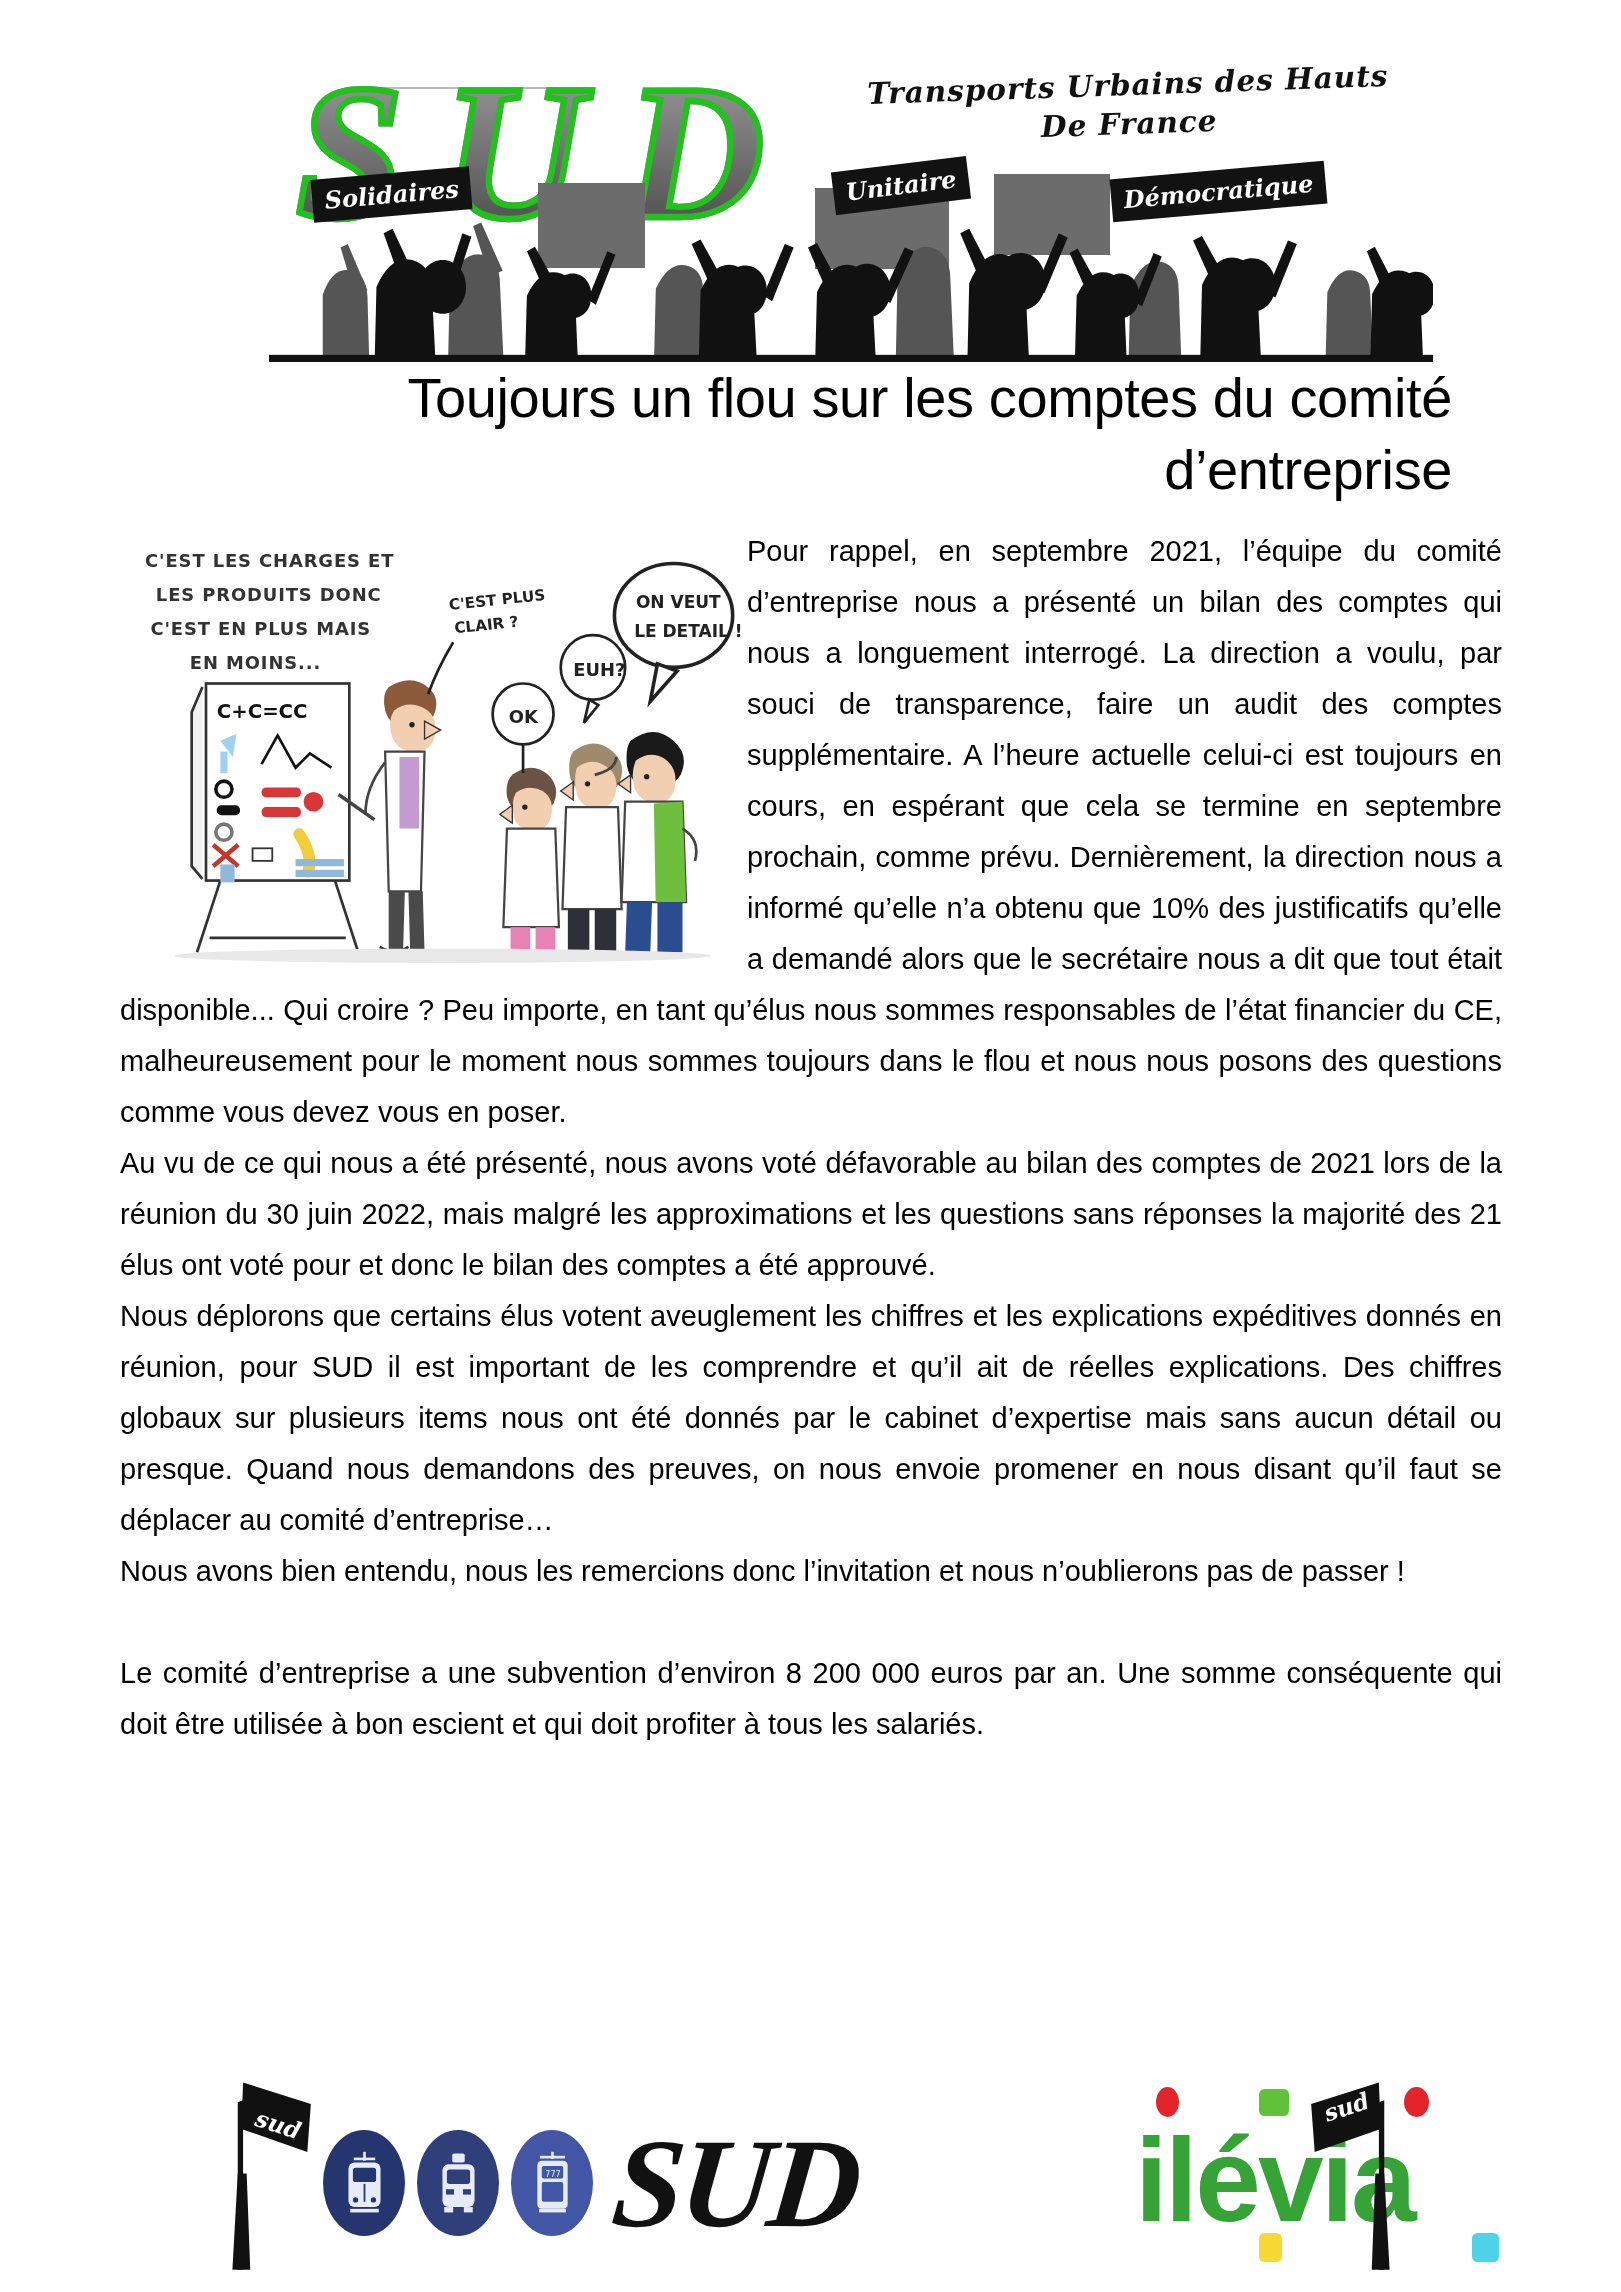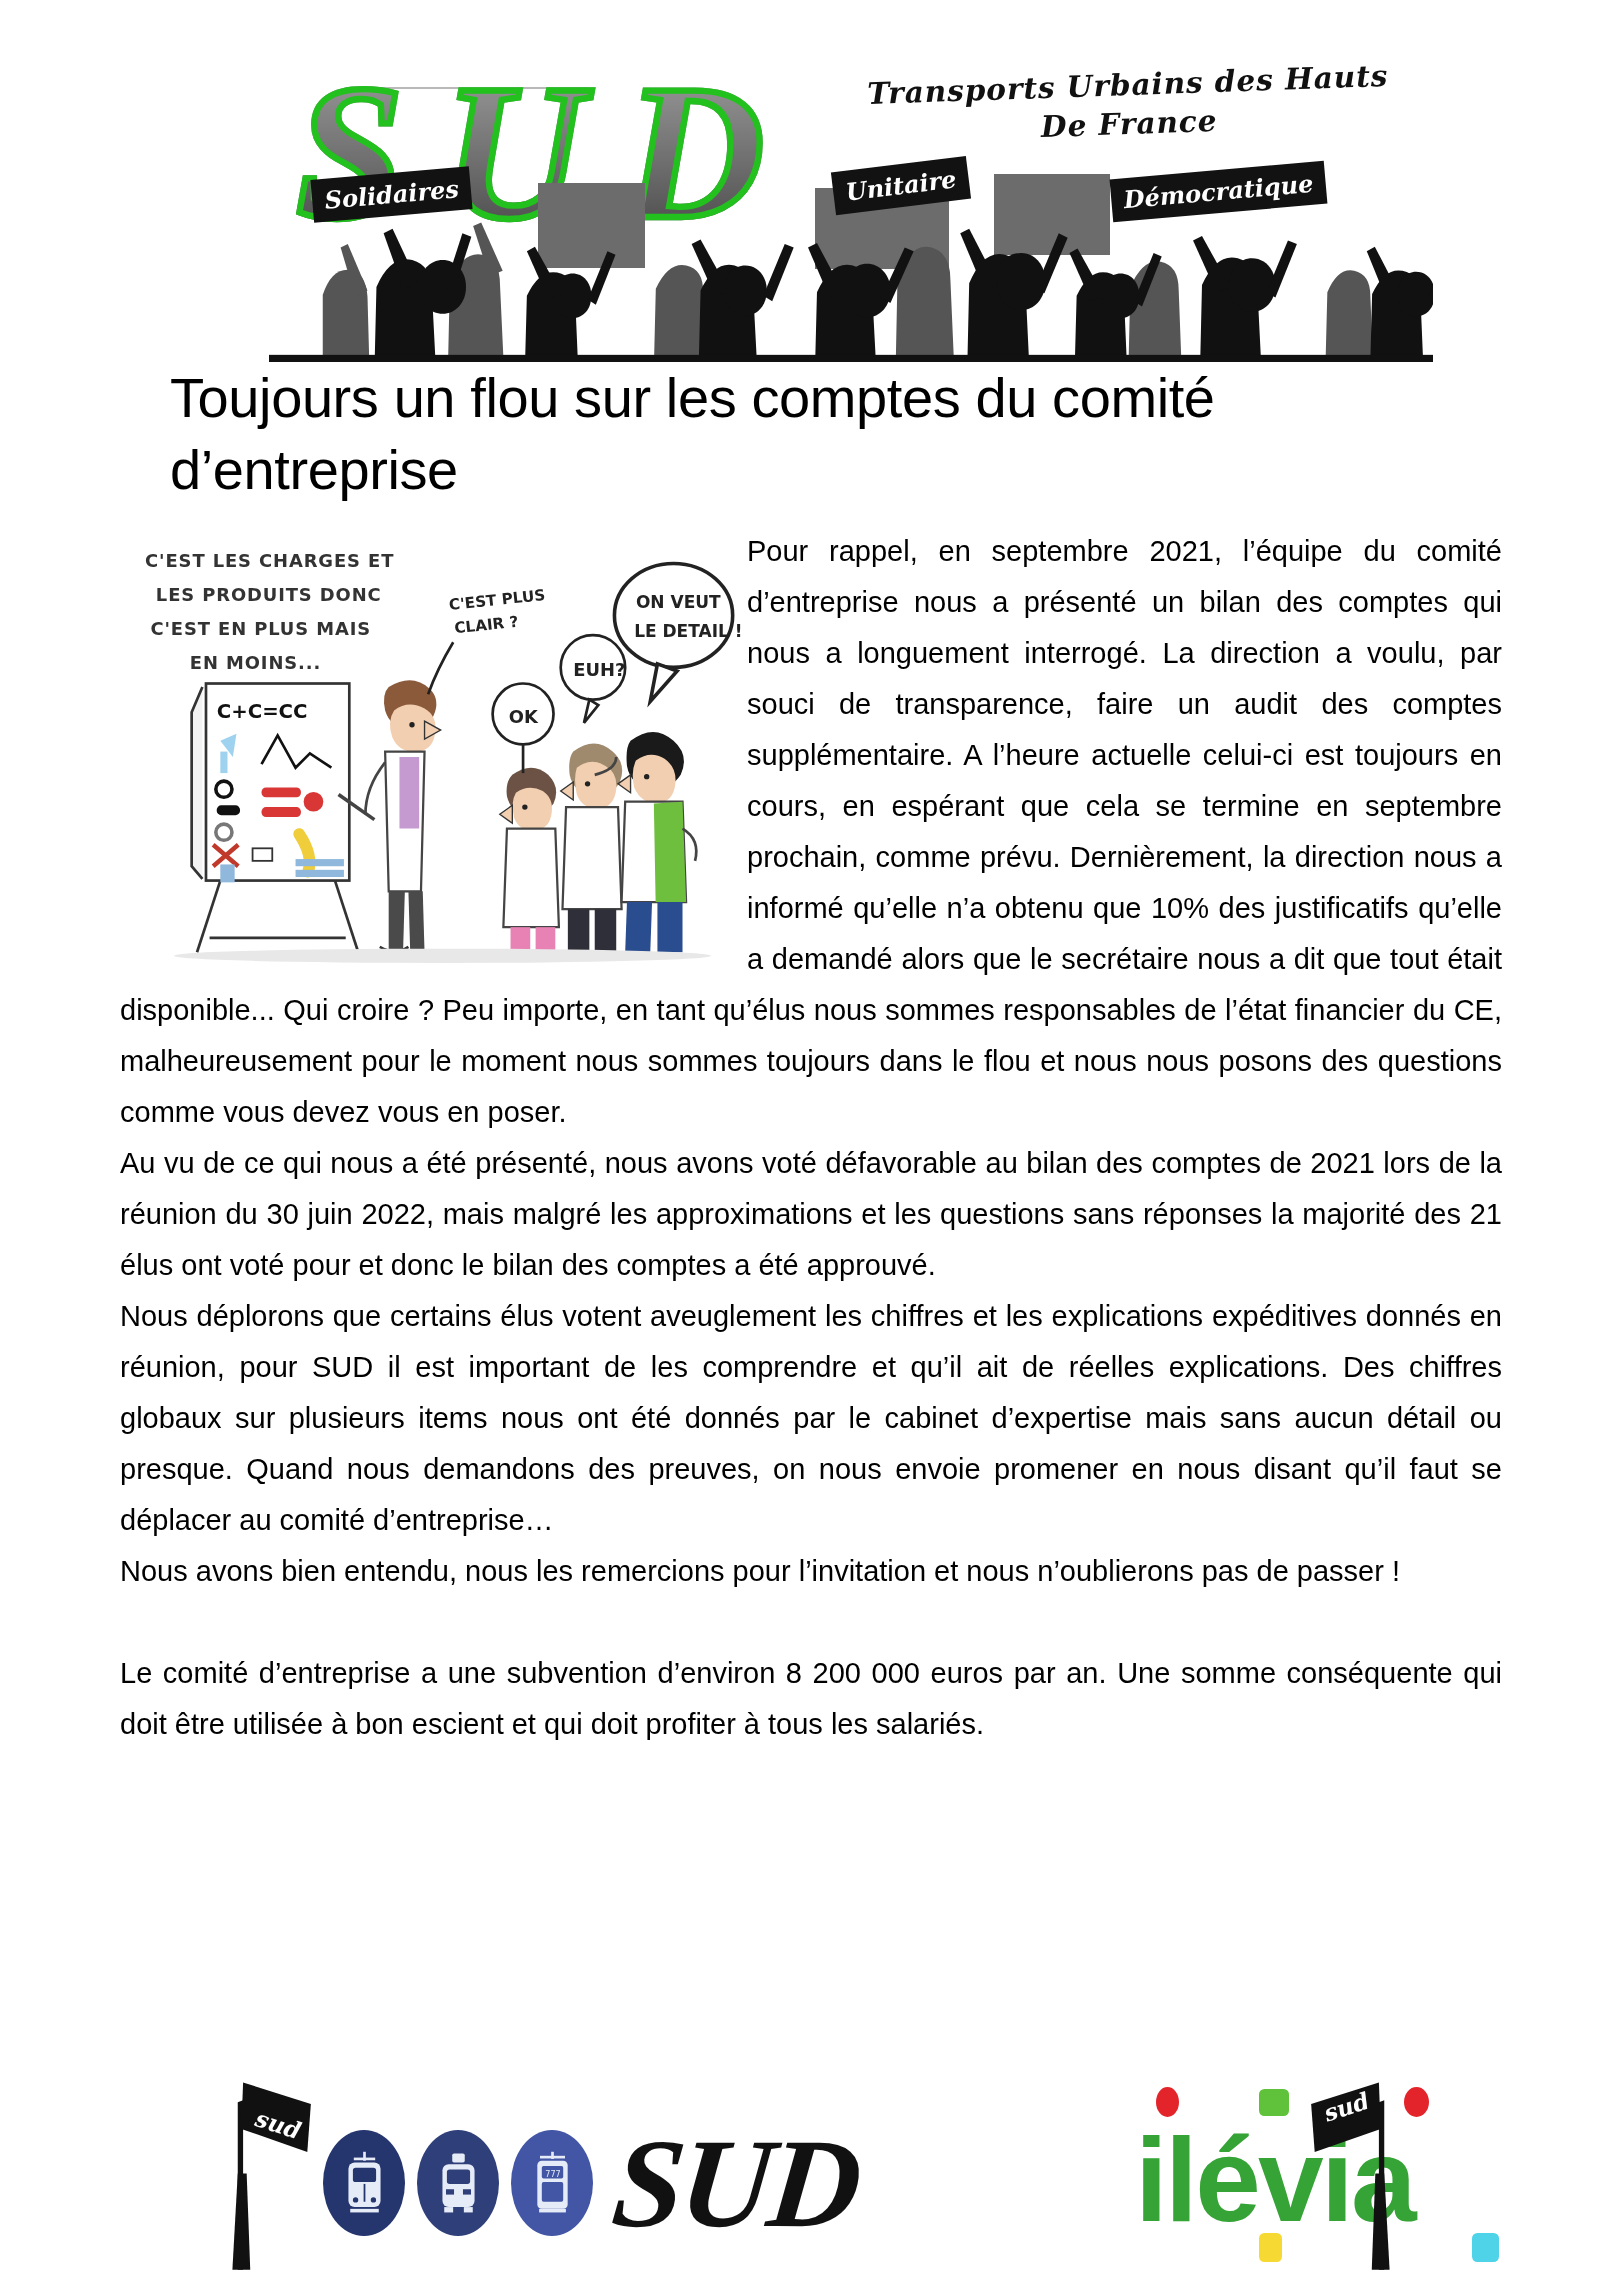--- a/index.html
+++ b/index.html
@@ -121,21 +121,21 @@
   .gs3 { left: 725px; top: 134px; width: 116px; height: 81px; }
 
   
   .doc-title {
     margin: 0;
     padding: 0 170px;
     font-family: "Liberation Sans", sans-serif;
     font-weight: normal;
     font-size: 56px;
     line-height: 72px;
-    text-align: left;
+    text-align: right;
     color: #000;
     letter-spacing: -0.4px;
   }
 
   
   .content {
     position: relative;
     padding: 0 120px;
     margin-top: 19.7px;
     font-size: 29px;
@@ -422,21 +422,21 @@
           <path d="M600,146 l-8,42 30,-34z" fill="#fff" stroke="#222" stroke-width="4"></path>
         </g>
 
         <ellipse cx="360" cy="472" rx="300" ry="8" fill="#e8e8e8"></ellipse>
       </svg>
     </div>
 
     <p>Pour rappel, en septembre 2021, l’équipe du comité d’entreprise nous a présenté un bilan des comptes qui nous a longuement interrogé. La direction a voulu, par souci de transparence, faire un audit des comptes supplémentaire. A l’heure actuelle celui-ci est toujours en cours, en espérant que cela se termine en septembre prochain, comme prévu. Dernièrement, la direction nous a informé qu’elle n’a obtenu que 10% des justificatifs qu’elle a demandé alors que le secrétaire nous a dit que tout était disponible... Qui croire ? Peu importe, en tant qu’élus nous sommes responsables de l’état financier du CE, malheureusement pour le moment nous sommes toujours dans le flou et nous nous posons des questions comme vous devez vous en poser.</p>
     <p class="cont">Au vu de ce qui nous a été présenté, nous avons voté défavorable au bilan des comptes de 2021 lors de la réunion du 30 juin 2022, mais malgré les approximations et les questions sans réponses la majorité des 21 élus ont voté pour et donc le bilan des comptes a été approuvé.</p>
     <p class="cont">Nous déplorons que certains élus votent aveuglement les chiffres et les explications expéditives donnés en réunion, pour SUD il est important de les comprendre et qu’il ait de réelles explications. Des chiffres globaux sur plusieurs items nous ont été donnés par le cabinet d’expertise mais sans aucun détail ou presque. Quand nous demandons des preuves, on nous envoie promener en nous disant qu’il faut se déplacer au comité d’entreprise…</p>
-    <p class="cont">Nous avons bien entendu, nous les remercions pour l’invitation et nous n’oublierons pas de passer !</p>
+    <p class="cont">Nous avons bien entendu, nous les remercions donc l’invitation et nous n’oublierons pas de passer !</p>
     <p class="cont" style="margin-top:51px;">Le comité d’entreprise a une subvention d’environ 8 200 000 euros par an. Une somme conséquente qui doit être utilisée à bon escient et qui doit profiter à tous les salariés.</p>
   </div>
 
   <div class="footer-logo">
     <div class="footer-row">
 
       <svg class="flag flag-left" viewBox="0 0 120 230">
         <path d="M30,228 L30,40 L36,38 L36,228z" fill="#111"></path>
         <path d="M36,18 L112,42 L108,96 L34,70z" fill="#111"></path>
         <text x="48" y="66" font-family="DejaVu Serif, serif" font-style="italic" font-weight="bold" font-size="26" fill="#fff" transform="rotate(18 48 66)">sud</text>

